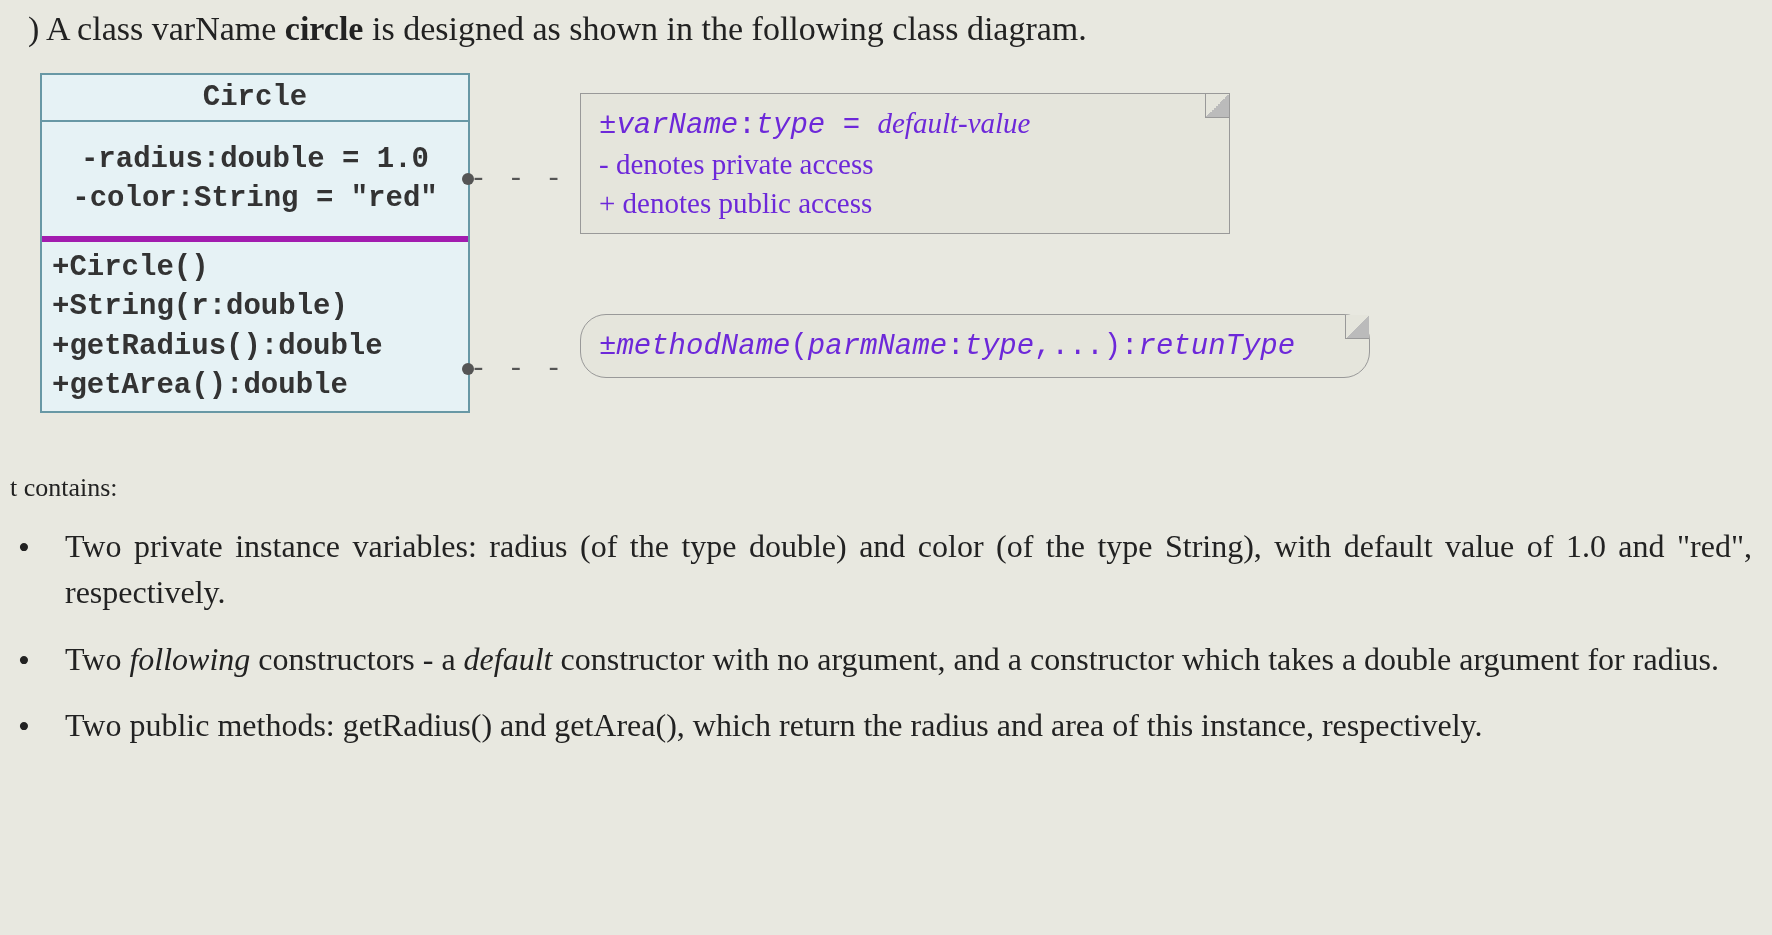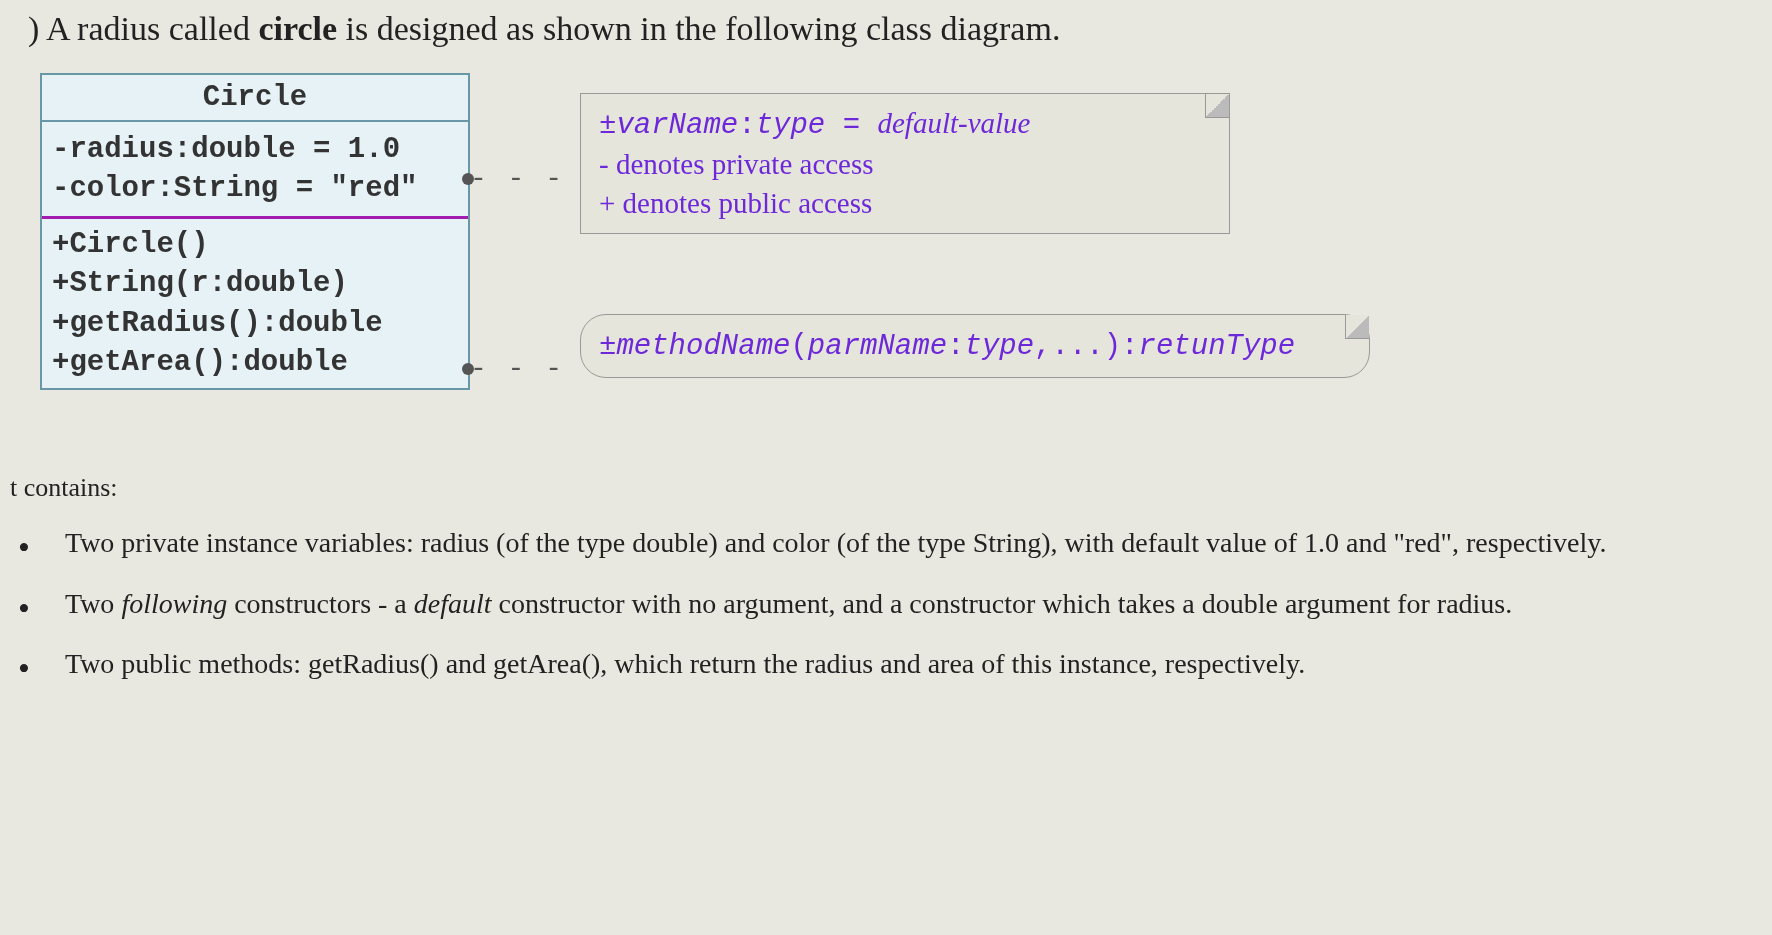--- a/index.html
+++ b/index.html
@@ -32,22 +32,23 @@
     font-weight: bold;
     font-size: 29px;
     color: #333;
   }
   .uml-title {
     text-align: center;
     border-bottom: 2px solid #6898a5;
     padding: 6px 0;
   }
   .uml-attrs {
-    border-bottom: 3px solid #a21caf;
-    padding: 8px 10px;
+    border-bottom: 6px solid #a21caf;
+    padding: 18px 10px;
+    text-align: center;
   }
   .uml-methods {
     padding: 6px 10px;
   }
   .uml-attrs div, .uml-methods div { line-height: 1.35; white-space: nowrap; }
   .connectors {
     display: flex;
     flex-direction: column;
     justify-content: space-between;
     padding: 0;
@@ -110,42 +111,42 @@
     font-size: 26px;
     margin-bottom: 10px;
     margin-left: -10px;
   }
   ul.bullets {
     list-style: none;
     padding-left: 0;
     margin-left: -10px;
   }
   ul.bullets > li {
-    font-size: 28px;
+    font-size: 32px;
     line-height: 1.45;
     padding-left: 55px;
     position: relative;
     margin-bottom: 4px;
     text-align: justify;
     margin-top: 20px;
   }
   ul.bullets > li::before {
     content: "•";
     position: absolute;
     left: 8px;
     top: 0;
     font-size: 34px;
   }
   .italic { font-style: italic; }
 </style>
 </head>
 <body>
 
 <div class="intro">
-  <span>) A radius called </span><span class="bold">circle</span><span> is designed as shown in the following class diagram.</span>
+  <span>) A class varName </span><span class="bold">circle</span><span> is designed as shown in the following class diagram.</span>
 </div>
 
 <div class="diagram-row">
   <div class="uml-box">
     <div class="uml-title">Circle</div>
     <div class="uml-attrs">
       <div>-radius:double = 1.0</div>
       <div>-color:String = "red"</div>
     </div>
     <div class="uml-methods">

